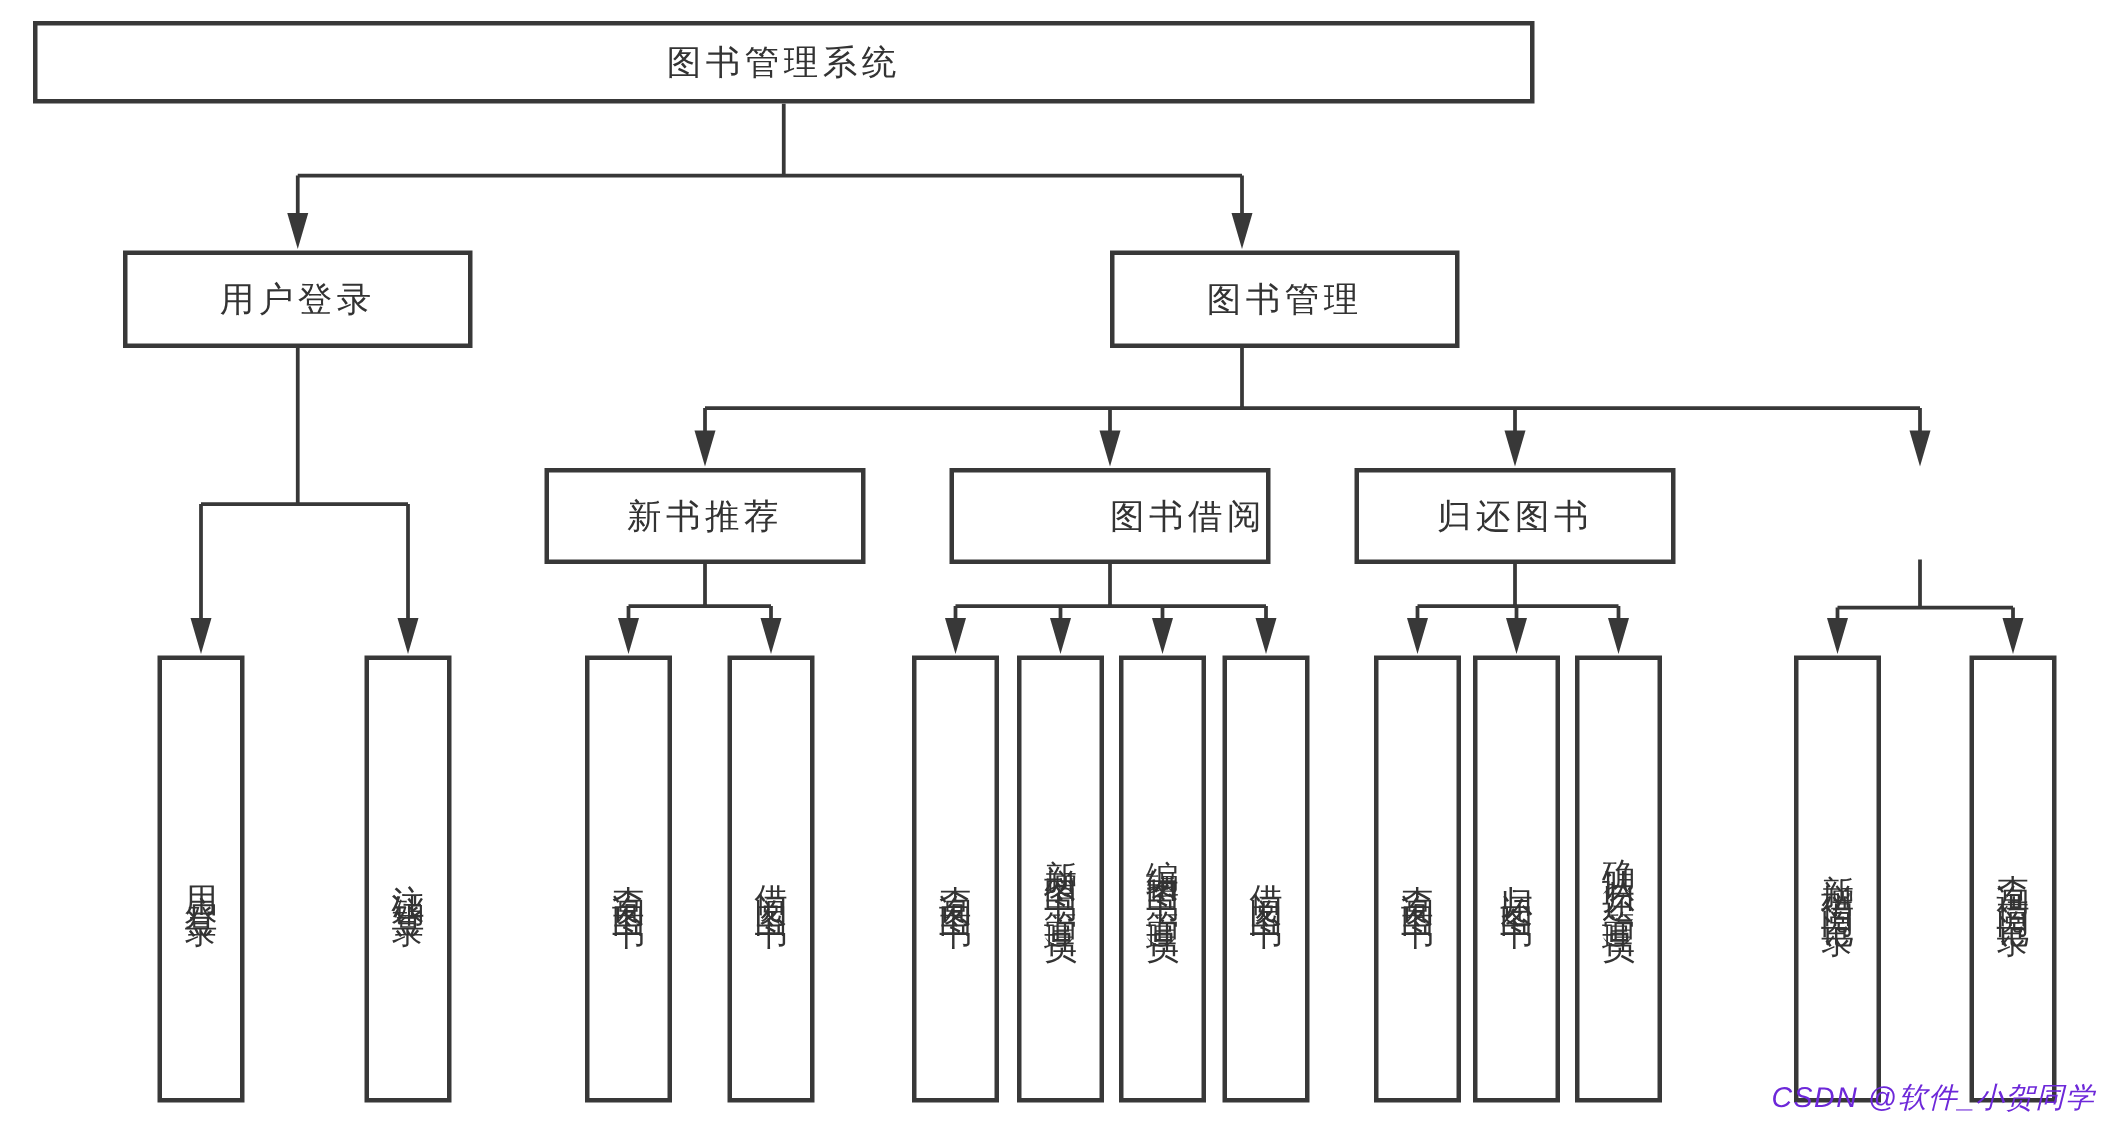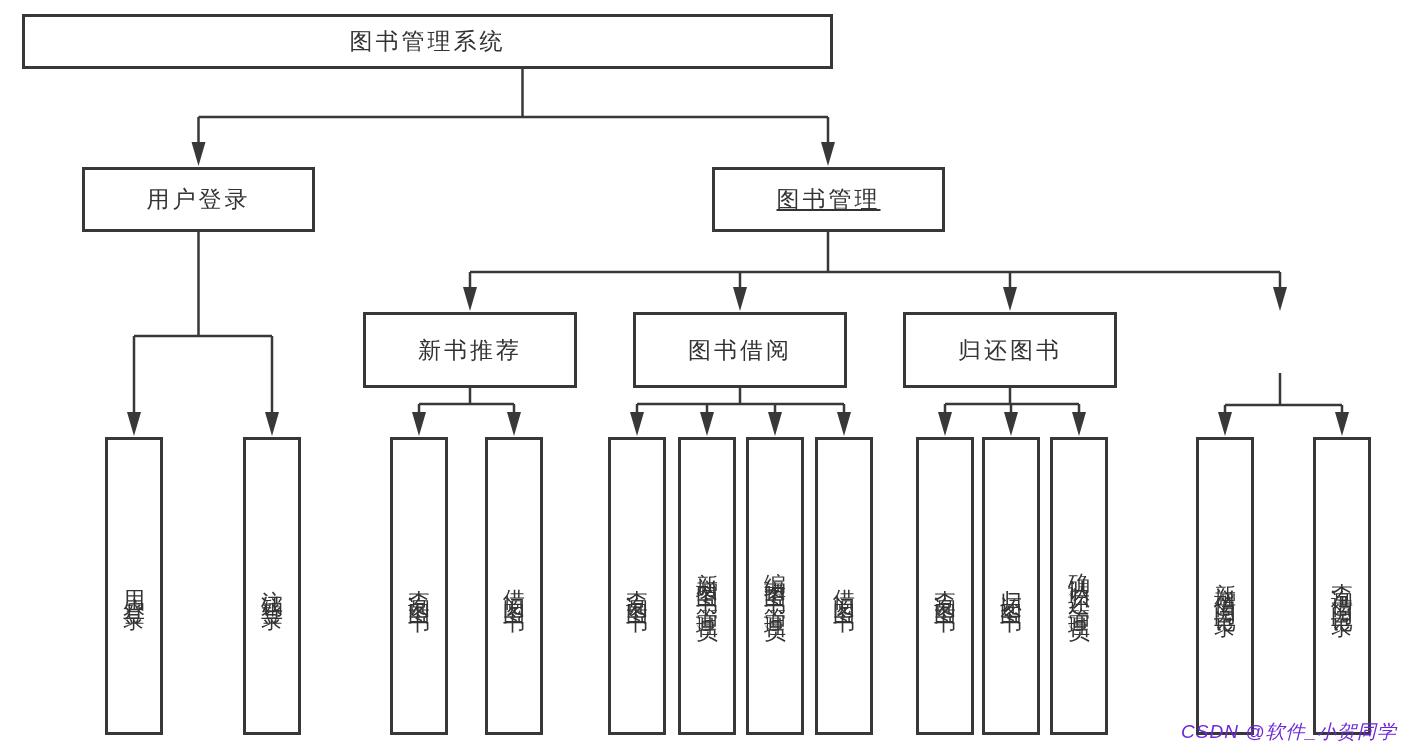--- a/index.html
+++ b/index.html
@@ -35,23 +35,23 @@
   }
   .v-label {
     writing-mode: vertical-rl;
     text-orientation: mixed;
     font-size: 22px;
     letter-spacing: 7px;
     line-height: 1;
     color: #333333;
     white-space: nowrap;
   }
-  .root-box   { left: 22px;  top: 14px;  width: 811px; height: 55px; }
+  .root-box   { left: 22px;  top: 14px;  width: 1001px; height: 55px; }
   .lvl2-box   { top: 167px;  height: 65px; width: 233px; }
-  .lvl3-box   { top: 312px;  height: 76px; width: 214px; }
+  .lvl3-box   { top: 312px;  height: 64px; width: 214px; }
   .leaf-box   { top: 437px;  height: 298px; width: 58px; }
   .watermark {
     position: absolute;
     top: 719px;
     right: 8px;
     font-size: 19px;
     letter-spacing: 1px;
     color: #6d28d9;
     white-space: nowrap;
     font-style: italic;
@@ -94,28 +94,28 @@
     </g>
   </svg>
 
   <div class="box root-box">
     <span class="h-label">图书管理系统</span>
   </div>
 
   <div class="box lvl2-box" style="left:82px;">
     <span class="h-label">用户登录</span>
   </div>
-  <div class="box lvl2-box" style="left:712px;text-decoration:underline;">
+  <div class="box lvl2-box" style="left:740px;">
     <span class="h-label">图书管理</span>
   </div>
 
   <div class="box lvl3-box" style="left:363px;">
     <span class="h-label">新书推荐</span>
   </div>
-  <div class="box lvl3-box" style="left:633px;">
+  <div class="box lvl3-box" style="left:633px;justify-content:flex-end;">
     <span class="h-label">图书借阅</span>
   </div>
   <div class="box lvl3-box" style="left:903px;">
     <span class="h-label">归还图书</span>
   </div>
 
   <div class="box leaf-box" style="left:105px;">
     <span class="v-label">用户登录</span>
   </div>
   <div class="box leaf-box" style="left:243px;">

